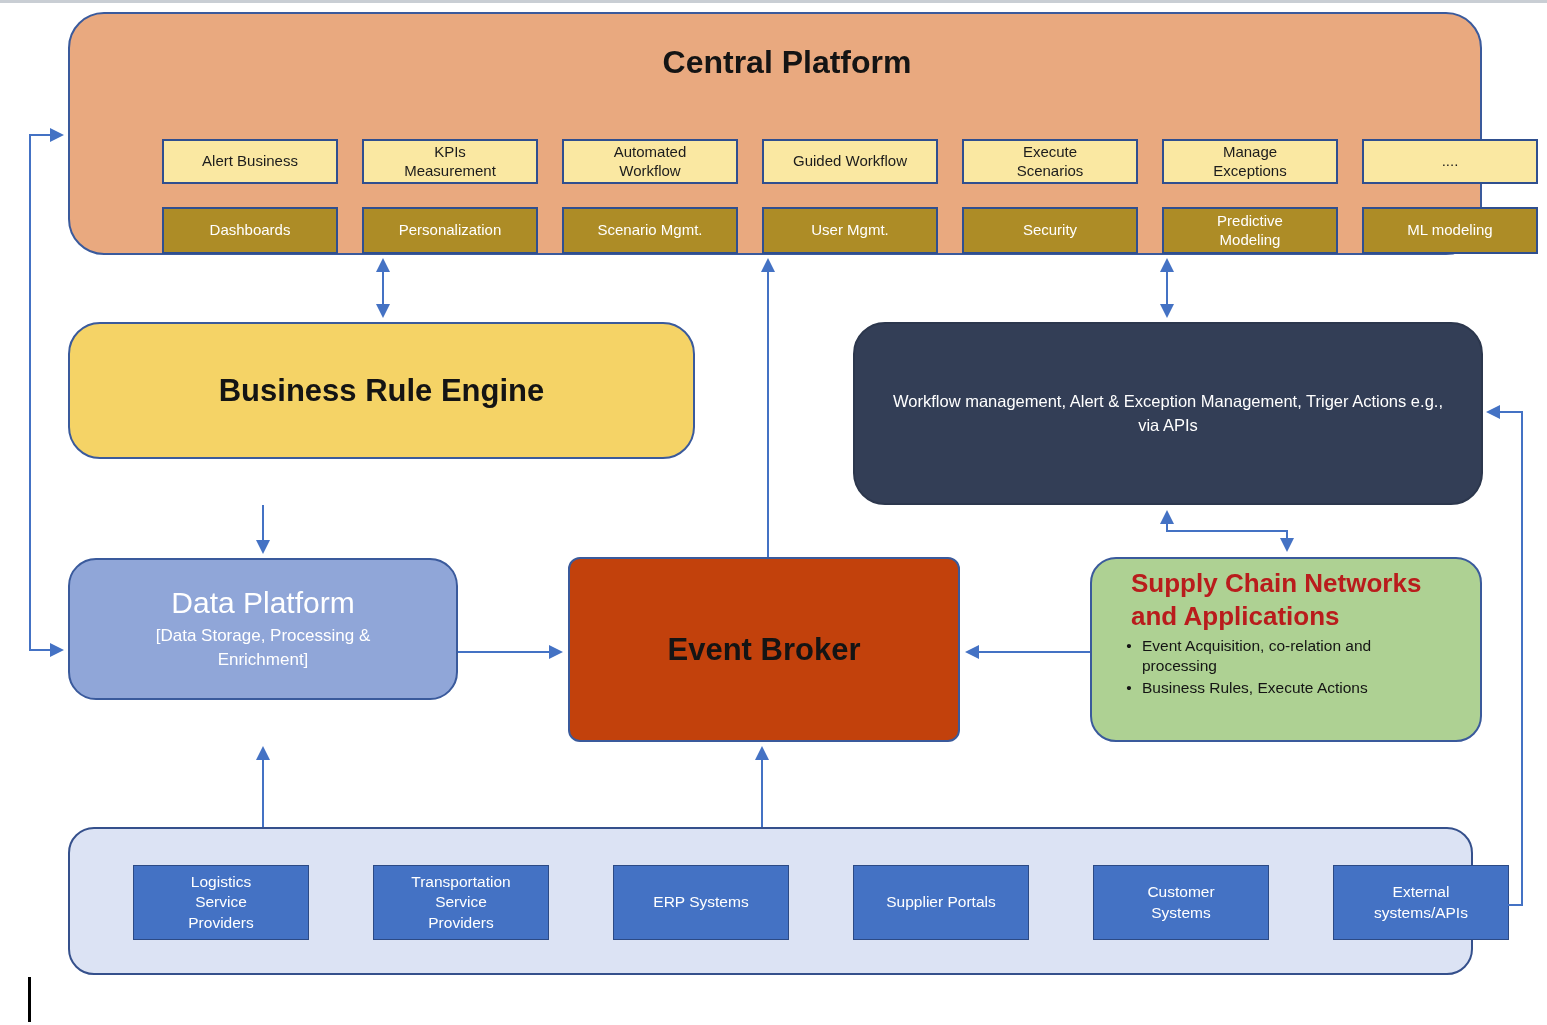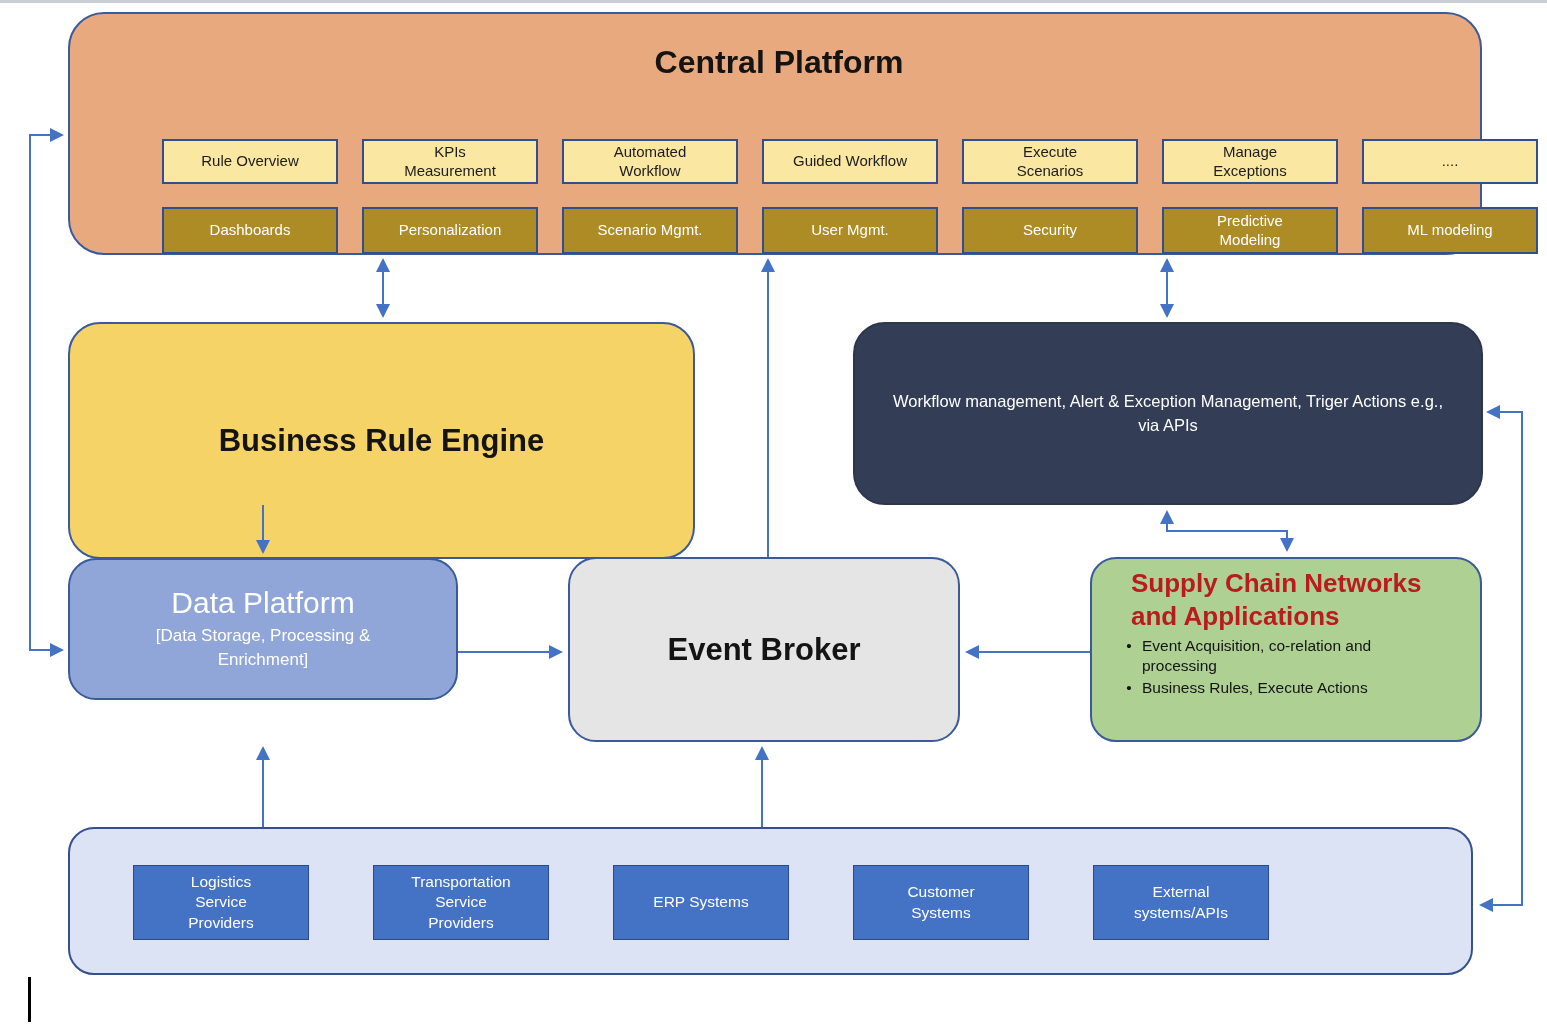--- a/index.html
+++ b/index.html
@@ -3,45 +3,45 @@
 <meta charset="utf-8">
 <style>
   html,body{margin:0;padding:0;background:#ffffff;}
   .stage{position:relative;width:1547px;height:1025px;background:#ffffff;overflow:hidden;
          font-family:"Liberation Sans","DejaVu Sans",sans-serif;color:#1c1c1c;}
   .box{position:absolute;box-sizing:border-box;border:2px solid #3a5a9c;}
   .topline{position:absolute;left:0;top:0;width:1547px;height:3px;background:#c9ced4;}
 
   
   .cp{left:68px;top:12px;width:1414px;height:243px;border-radius:36px;background:#e9a97f;}
-  .cp-title{position:absolute;left:4px;top:30px;width:100%;text-align:center;
+  .cp-title{position:absolute;left:12px;top:30px;width:100%;text-align:center;
             font-size:32px;font-weight:600;color:#141414;}
   .cp-row{position:absolute;left:92px;display:grid;grid-template-columns:repeat(7,176px);gap:24px;}
   .cp-row1{top:125px;}
   .cp-row2{top:193px;border-radius:13px;}
   .cell{box-sizing:border-box;border:2px solid #2f4f8f;display:flex;align-items:center;justify-content:center;
         text-align:center;font-size:15px;line-height:1.25;padding:2px 26px;}
   .cell-y{height:45px;background:#fae8a2;color:#1c1c1c;}
   .cell-g{height:47px;background:#ad8c26;color:#ffffff;}
 
   
-  .bre{left:68px;top:322px;width:627px;height:237px;border-radius:32px;background:#f5d366;
+  .bre{left:68px;top:322px;width:627px;height:137px;border-radius:32px;background:#f5d366;
        display:flex;align-items:center;justify-content:center;}
   .bre-title{font-size:31px;font-weight:600;color:#141414;}
   .am{left:853px;top:322px;width:630px;height:183px;border-radius:32px;background:#333e56;border-color:#2c374d;
       display:flex;flex-direction:column;align-items:center;justify-content:center;color:#ffffff;}
   .am-title{font-size:30px;font-weight:500;margin-bottom:6px;}
   .am-sub{font-size:16.5px;line-height:1.45;text-align:center;max-width:565px;}
 
   
   .dp{left:68px;top:558px;width:390px;height:142px;border-radius:28px;background:#90a6d8;
       display:flex;flex-direction:column;align-items:center;justify-content:center;color:#ffffff;}
   .dp-title{font-size:30px;font-weight:500;margin-bottom:4px;}
   .dp-sub{font-size:17px;line-height:1.4;text-align:center;max-width:300px;}
-  .eb{left:568px;top:557px;width:392px;height:185px;border-radius:28px;background:#e5e5e5;
+  .eb{left:568px;top:557px;width:392px;height:185px;border-radius:12px;background:#c2410c;
       display:flex;align-items:center;justify-content:center;}
   .eb-title{font-size:31px;font-weight:600;color:#141414;}
   .sc{left:1090px;top:557px;width:392px;height:185px;border-radius:26px;background:#aed193;
       padding:8px 12px 0 12px;}
   .sc-title{font-size:26px;font-weight:600;line-height:1.25;text-align:left;color:#b91c1c;
             max-width:310px;margin:0 auto 4px auto;}
   .bullet{display:flex;font-size:15.5px;line-height:1.3;color:#141414;margin:2px 0 0 12px;}
   .bullet .dot{width:26px;flex:0 0 26px;text-align:center;}
   .bullet .dot::before{content:"\2022";}
   .bullet .btxt{max-width:272px;}
@@ -62,21 +62,21 @@
 </head>
 <body>
 
 <div class="stage">
 
   <div class="topline"></div>
 
   <div class="box cp">
     <div class="cp-title">Central Platform</div>
     <div class="cp-row cp-row1">
-      <div class="cell cell-y">Rule Overview</div>
+      <div class="cell cell-y">Alert Business</div>
       <div class="cell cell-y">KPIs Measurement</div>
       <div class="cell cell-y">Automated Workflow</div>
       <div class="cell cell-y">Guided Workflow</div>
       <div class="cell cell-y">Execute Scenarios</div>
       <div class="cell cell-y">Manage Exceptions</div>
       <div class="cell cell-y">....</div>
     </div>
     <div class="cp-row cp-row2">
       <div class="cell cell-g">Dashboards</div>
       <div class="cell cell-g">Personalization</div>
@@ -115,20 +115,21 @@
       <span class="dot"></span>
       <span class="btxt">Business Rules, Execute Actions</span>
     </div>
   </div>
 
   <div class="box bar"></div>
   <div class="bar-row">
     <div class="sysbox">Logistics Service Providers</div>
     <div class="sysbox">Transportation Service Providers</div>
     <div class="sysbox">ERP Systems</div>
+    <div class="sysbox">Supplier Portals</div>
     <div class="sysbox">Customer Systems</div>
     <div class="sysbox">External systems/APIs</div>
   </div>
 
   <svg class="connectors" viewBox="0 0 1547 1025" xmlns="http://www.w3.org/2000/svg">
 
     <g>
       <path d="M383,272 L383,304"></path>
       <polygon points="376,272 390,272 383,258"></polygon>
       <polygon points="376,304 390,304 383,318"></polygon>

